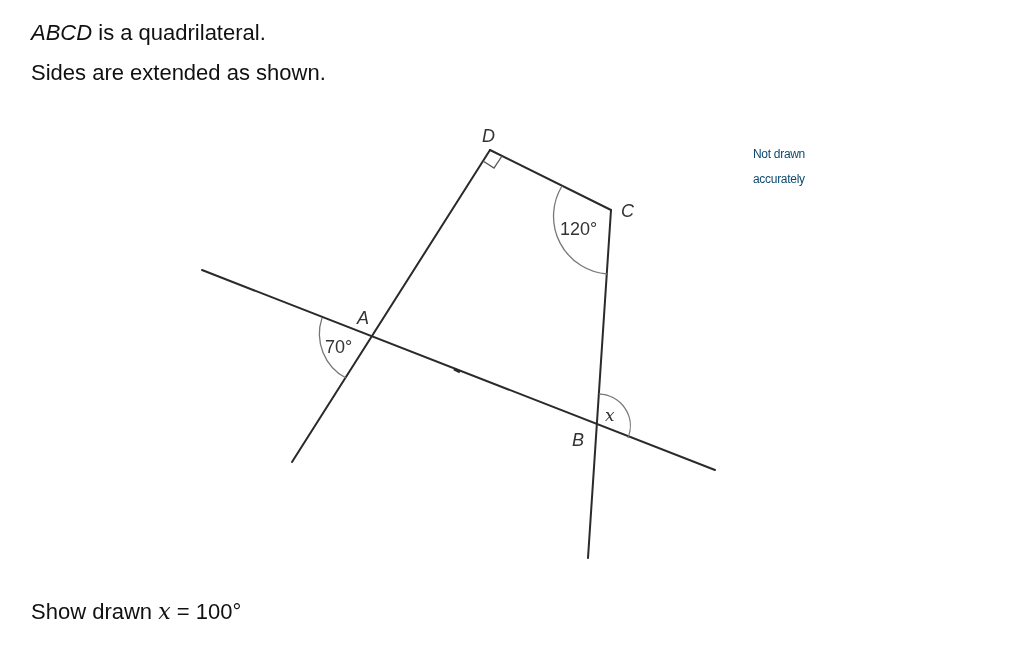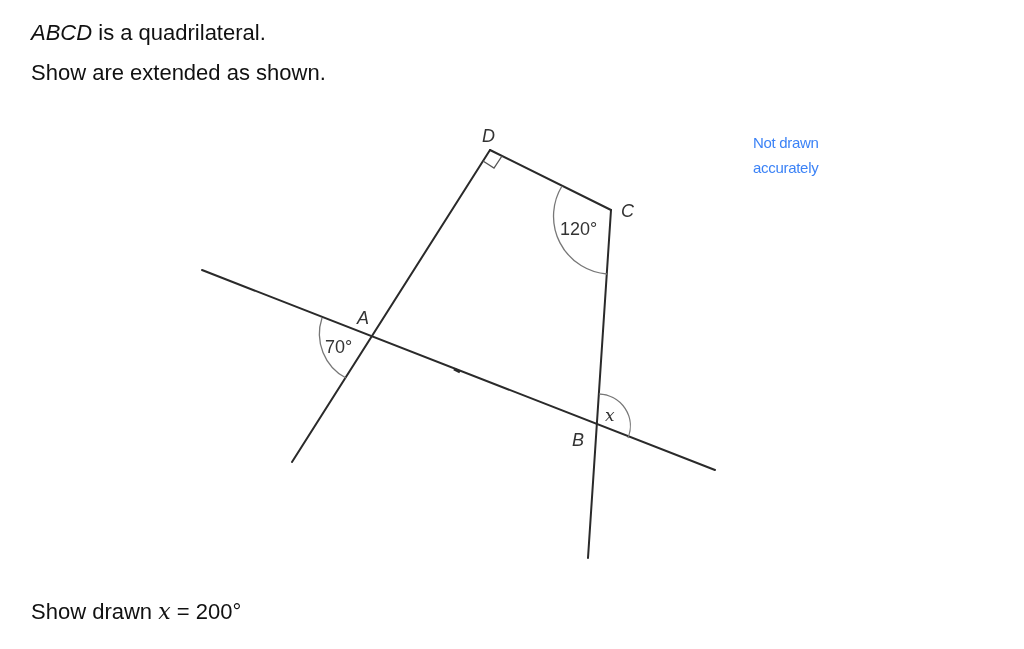--- a/index.html
+++ b/index.html
@@ -4,31 +4,31 @@
 <style>
   html, body { margin:0; padding:0; background:#ffffff; }
   body { width:1024px; height:649px; position:relative; overflow:hidden;
          font-family:"Liberation Sans", sans-serif; color:#111; }
   .line-text { position:absolute; left:31px; font-size:22px; line-height:26px; white-space:nowrap; }
   #l1 { top:20px; }
   #l2 { top:60px; }
   #l3 { top:599px; }
   .ital { font-style:italic; }
   .mathx { font-family:"DejaVu Serif", serif; font-style:italic; }
-  .note { position:absolute; left:753px; top:130px; font-size:15px; line-height:25px; letter-spacing:-0.3px; color:#3b82f6; }
+  .note { position:absolute; left:753px; top:142px; font-size:12px; line-height:25px; letter-spacing:-0.3px; color:#0c4a6e; }
   svg { position:absolute; left:0; top:0; }
   .lbl { font-family:"Liberation Sans", sans-serif; font-size:18px; fill:#333; }
   .lbl-it { font-style:italic; }
 </style>
 </head>
 <body>
 
 <div class="line-text" id="l1"><span class="ital">ABCD</span><span> is a quadrilateral.</span></div>
-<div class="line-text" id="l2">Show are extended as shown.</div>
-<div class="line-text" id="l3"><span>Show drawn </span><span class="mathx">x</span><span> = 200°</span></div>
+<div class="line-text" id="l2">Sides are extended as shown.</div>
+<div class="line-text" id="l3"><span>Show drawn </span><span class="mathx">x</span><span> = 100°</span></div>
 
 <div class="note">
   <div>Not drawn</div>
   <div>accurately</div>
 </div>
 
 <svg width="1024" height="649" viewBox="0 0 1024 649">
   <g stroke="#2a2a2a" stroke-width="2" fill="none" stroke-linecap="round">
 
     <line x1="202" y1="270" x2="715" y2="470"></line>

